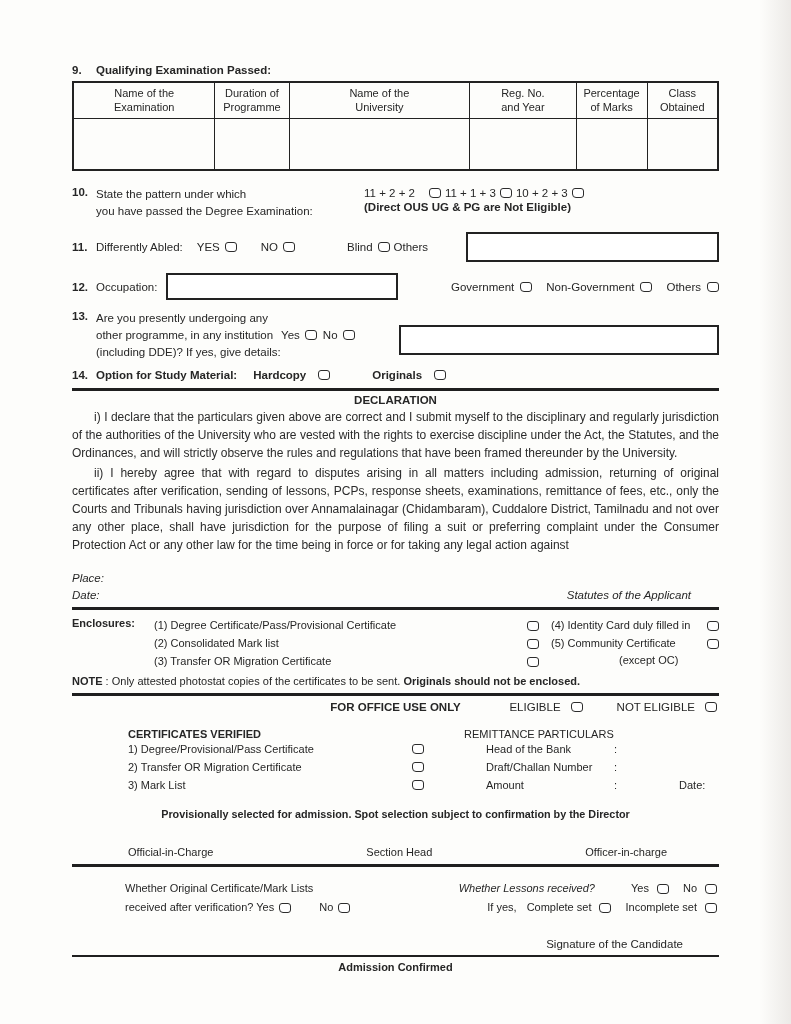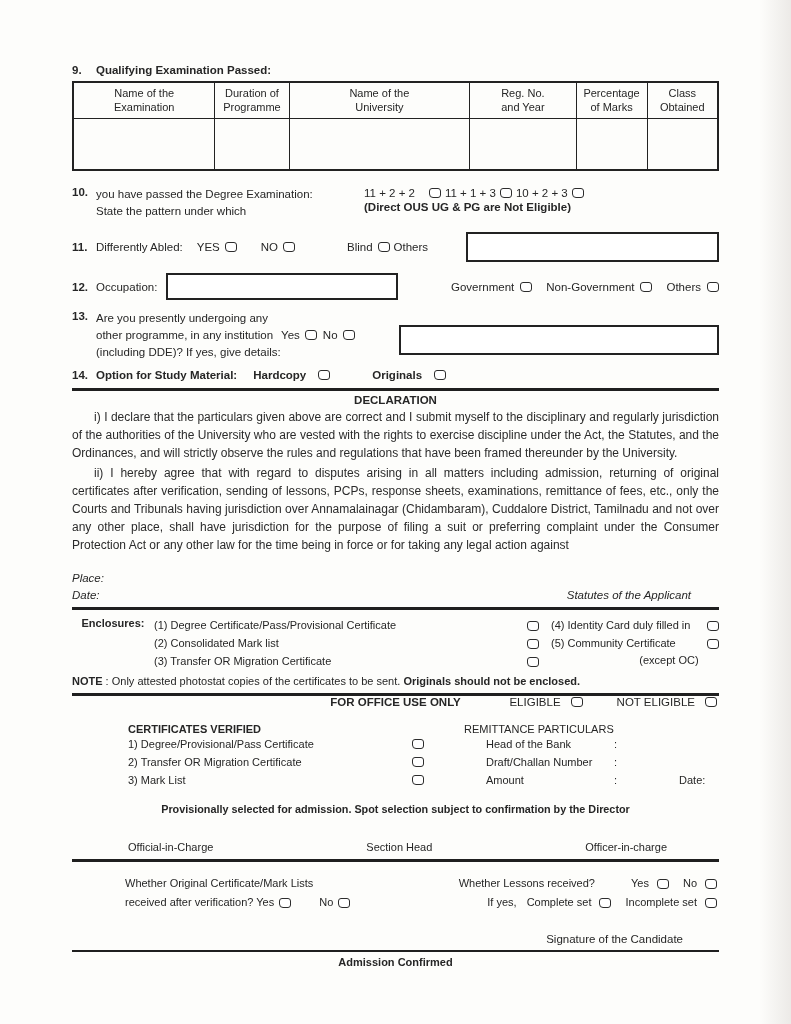--- a/index.html
+++ b/index.html
@@ -80,32 +80,32 @@
   .decl-para {
     font-size:12px; line-height:1.5; text-align:justify;
     text-indent:22px; margin-top:2px; color:#2b2b2b;
   }
 
   .pd-block { margin-top:16px;font-style:italic; }
   .pd-row { display:flex; align-items:baseline; }
   .pd-row .sig { margin-left:auto; margin-right:28px; }
   .pd-rule { margin-top:4px; }
 
-  .enc { display:flex; margin-top:7px; font-size:11px;text-align:center; }
+  .enc { display:flex; margin-top:7px; font-size:11px; }
   .enc-label { width:82px; flex:none; }
   .enc-left { width:385px; flex:none; }
   .enc-right { flex:1; padding-left:12px; }
   .enc-row { display:flex; align-items:center; line-height:1.62; }
   .enc-row .cb { margin-left:auto; }
   .enc-sub { padding-left:68px; line-height:1.3; }
 
   .note-line { margin-top:5px; font-size:11px; }
   .note-rule { margin-top:6px; }
 
-  .office-head { position:relative; height:18px; }
+  .office-head { position:relative; margin-top:5px; height:18px; }
   .office-title { position:absolute; left:0; right:0; text-align:center; }
   .office-elig { position:absolute; right:0; top:0; display:flex; align-items:center; }
   .office-elig .cb { margin:0 34px 0 10px; }
   .office-elig .cb:last-child { margin-right:2px; }
 
   .office-cols { display:flex; margin-top:9px; font-size:11px; }
   .cert-col { margin-left:56px; width:296px; flex:none; }
   .cert-row { display:flex; align-items:center; line-height:1.65; }
   .cert-row .cb { margin-left:auto; }
   .remit-col { flex:1; padding-left:36px; }
@@ -122,21 +122,21 @@
   .spot-rule { margin-top:6px; }
 
   .spot-title { margin-top:4px; }
   .spot-cols { display:flex; margin-top:12px; font-size:11px; }
   .spot-left { margin-left:53px; width:268px; flex:none; line-height:1.75; }
   .spot-left .yn { display:flex; align-items:center; }
   .spot-left .cb { margin:0 28px 0 5px; }
   .spot-left .cb:last-child { margin-right:0; }
   .spot-right { flex:1; line-height:1.75; }
   .spot-right .r1, .spot-right .r2 { display:flex; align-items:center; justify-content:flex-end; }
-  .spot-right .r1 .q { margin-right:36px; }
+  .spot-right .r1 .q { margin-right:36px;font-style:italic; }
   .spot-right .cb { margin:0 14px 0 8px; }
   .spot-right .cb:last-child { margin-right:2px; }
   .spot-right .r2 .cs { margin-left:10px; }
   .cand-sig { margin-top:20px; text-align:right; padding-right:36px; }
   .cand-rule { margin-top:5px; }
 
   .confirm-title { margin-top:4px; font-size:11px; }
 </style>
 </head>
 <body>
@@ -185,22 +185,22 @@
         <td></td>
         <td></td>
         <td></td>
       </tr>
     </tbody>
   </table>
 
   <div class="item i10">
     <span class="num">10.</span>
     <div class="i10-left lh">
+      <div>State the pattern under which</div>
       <div>you have passed the Degree Examination:</div>
-      <div>State the pattern under which</div>
     </div>
     <div class="i10-right">
       <div class="optline">
         <span>11 + 2 + 2</span>
         <span class="cb gap1"></span>
         <span>11 + 1 + 3</span>
         <span class="cb"></span>
         <span>10 + 2 + 3</span>
         <span class="cb"></span>
       </div>

